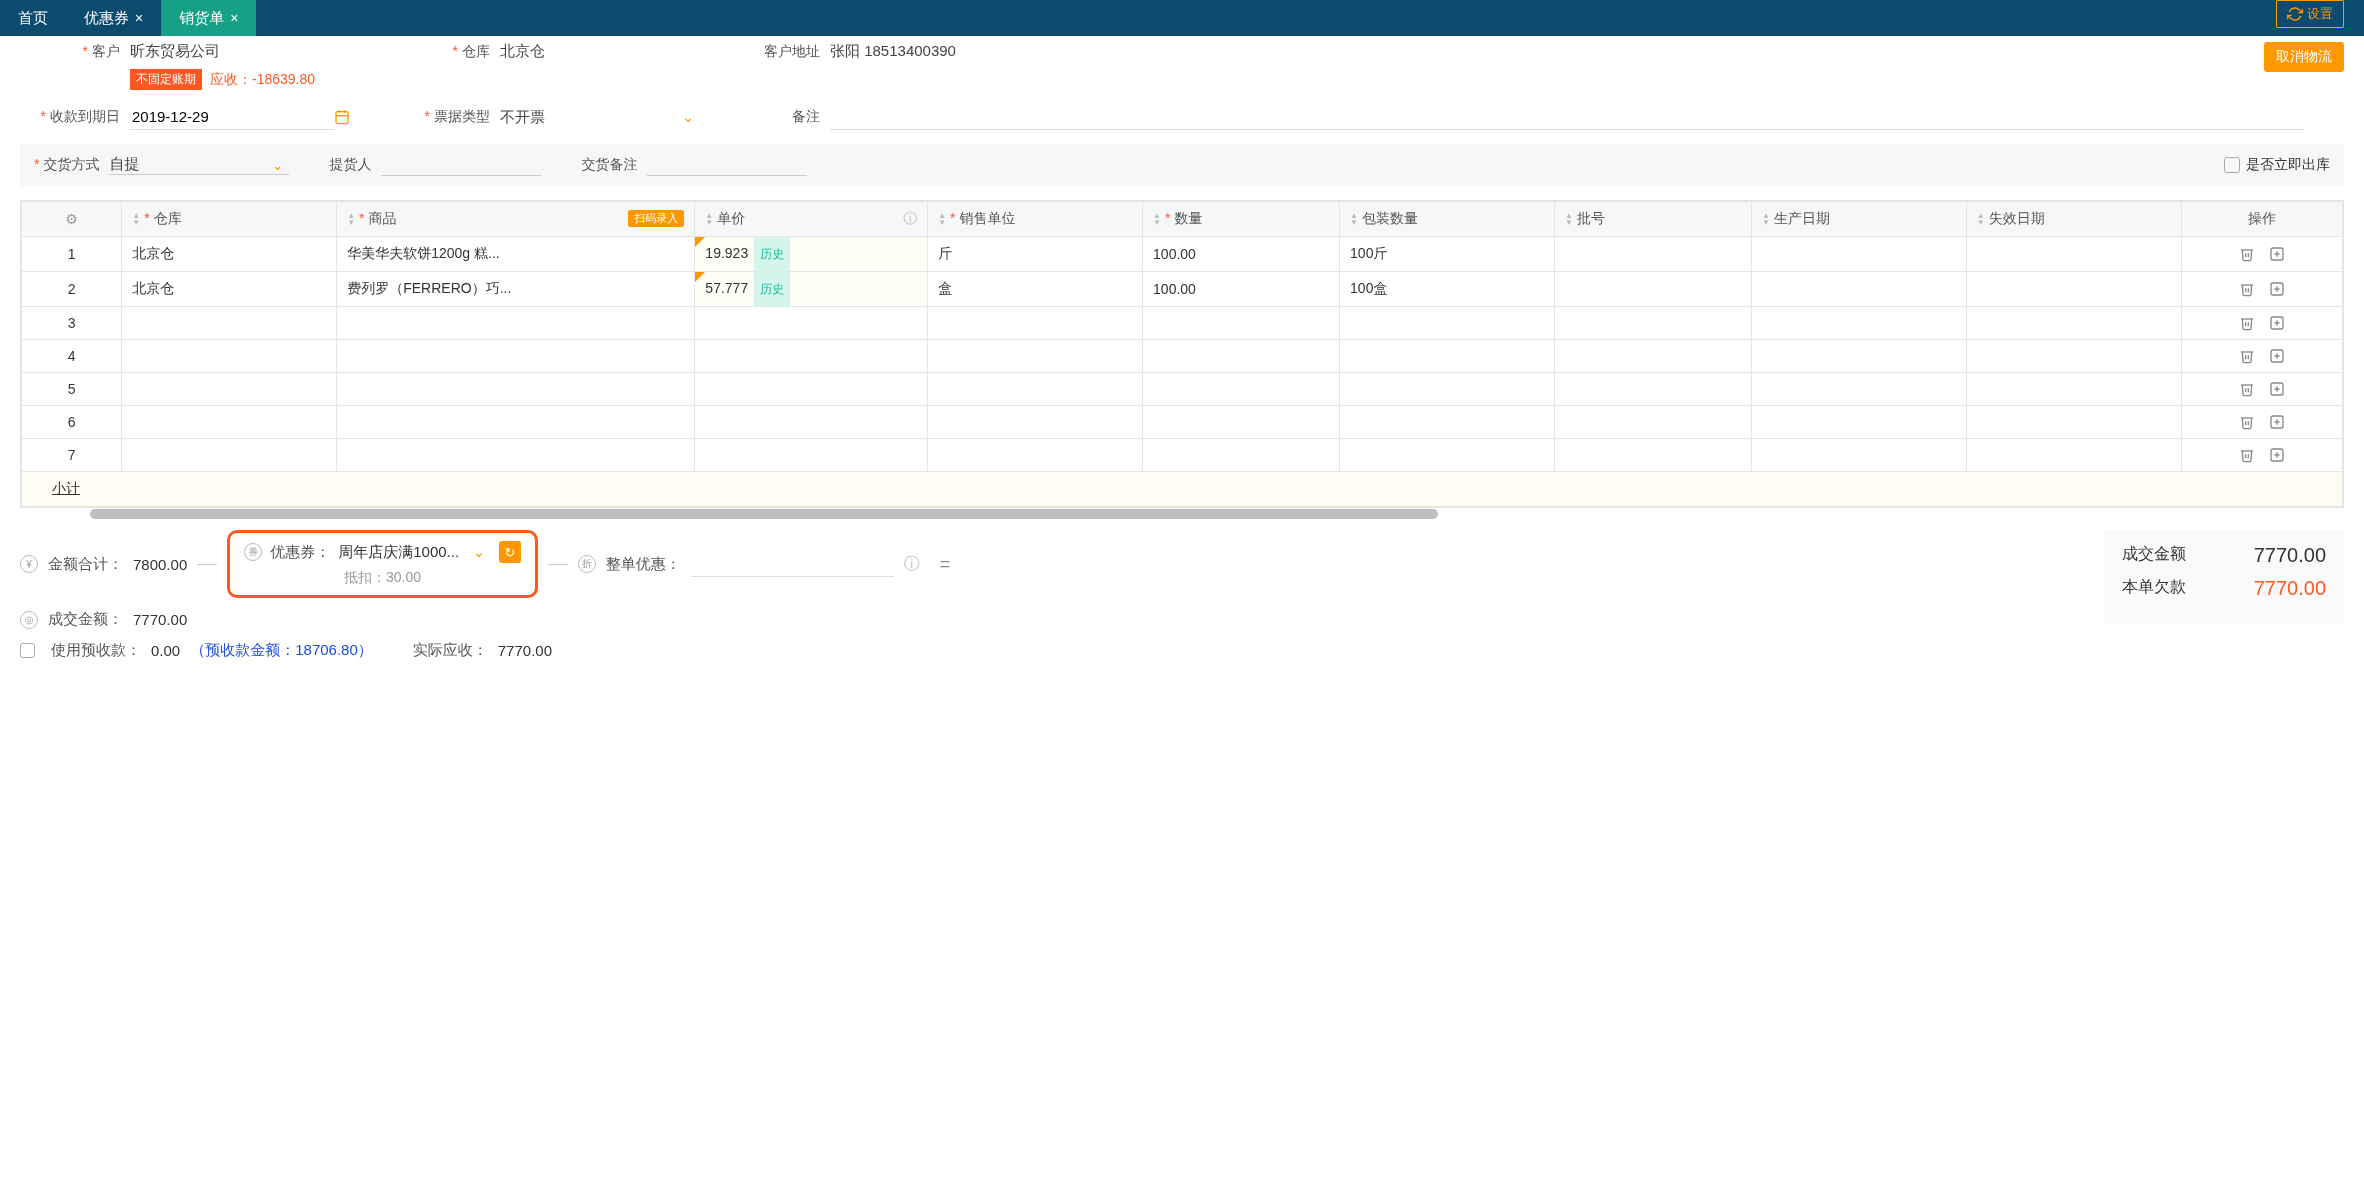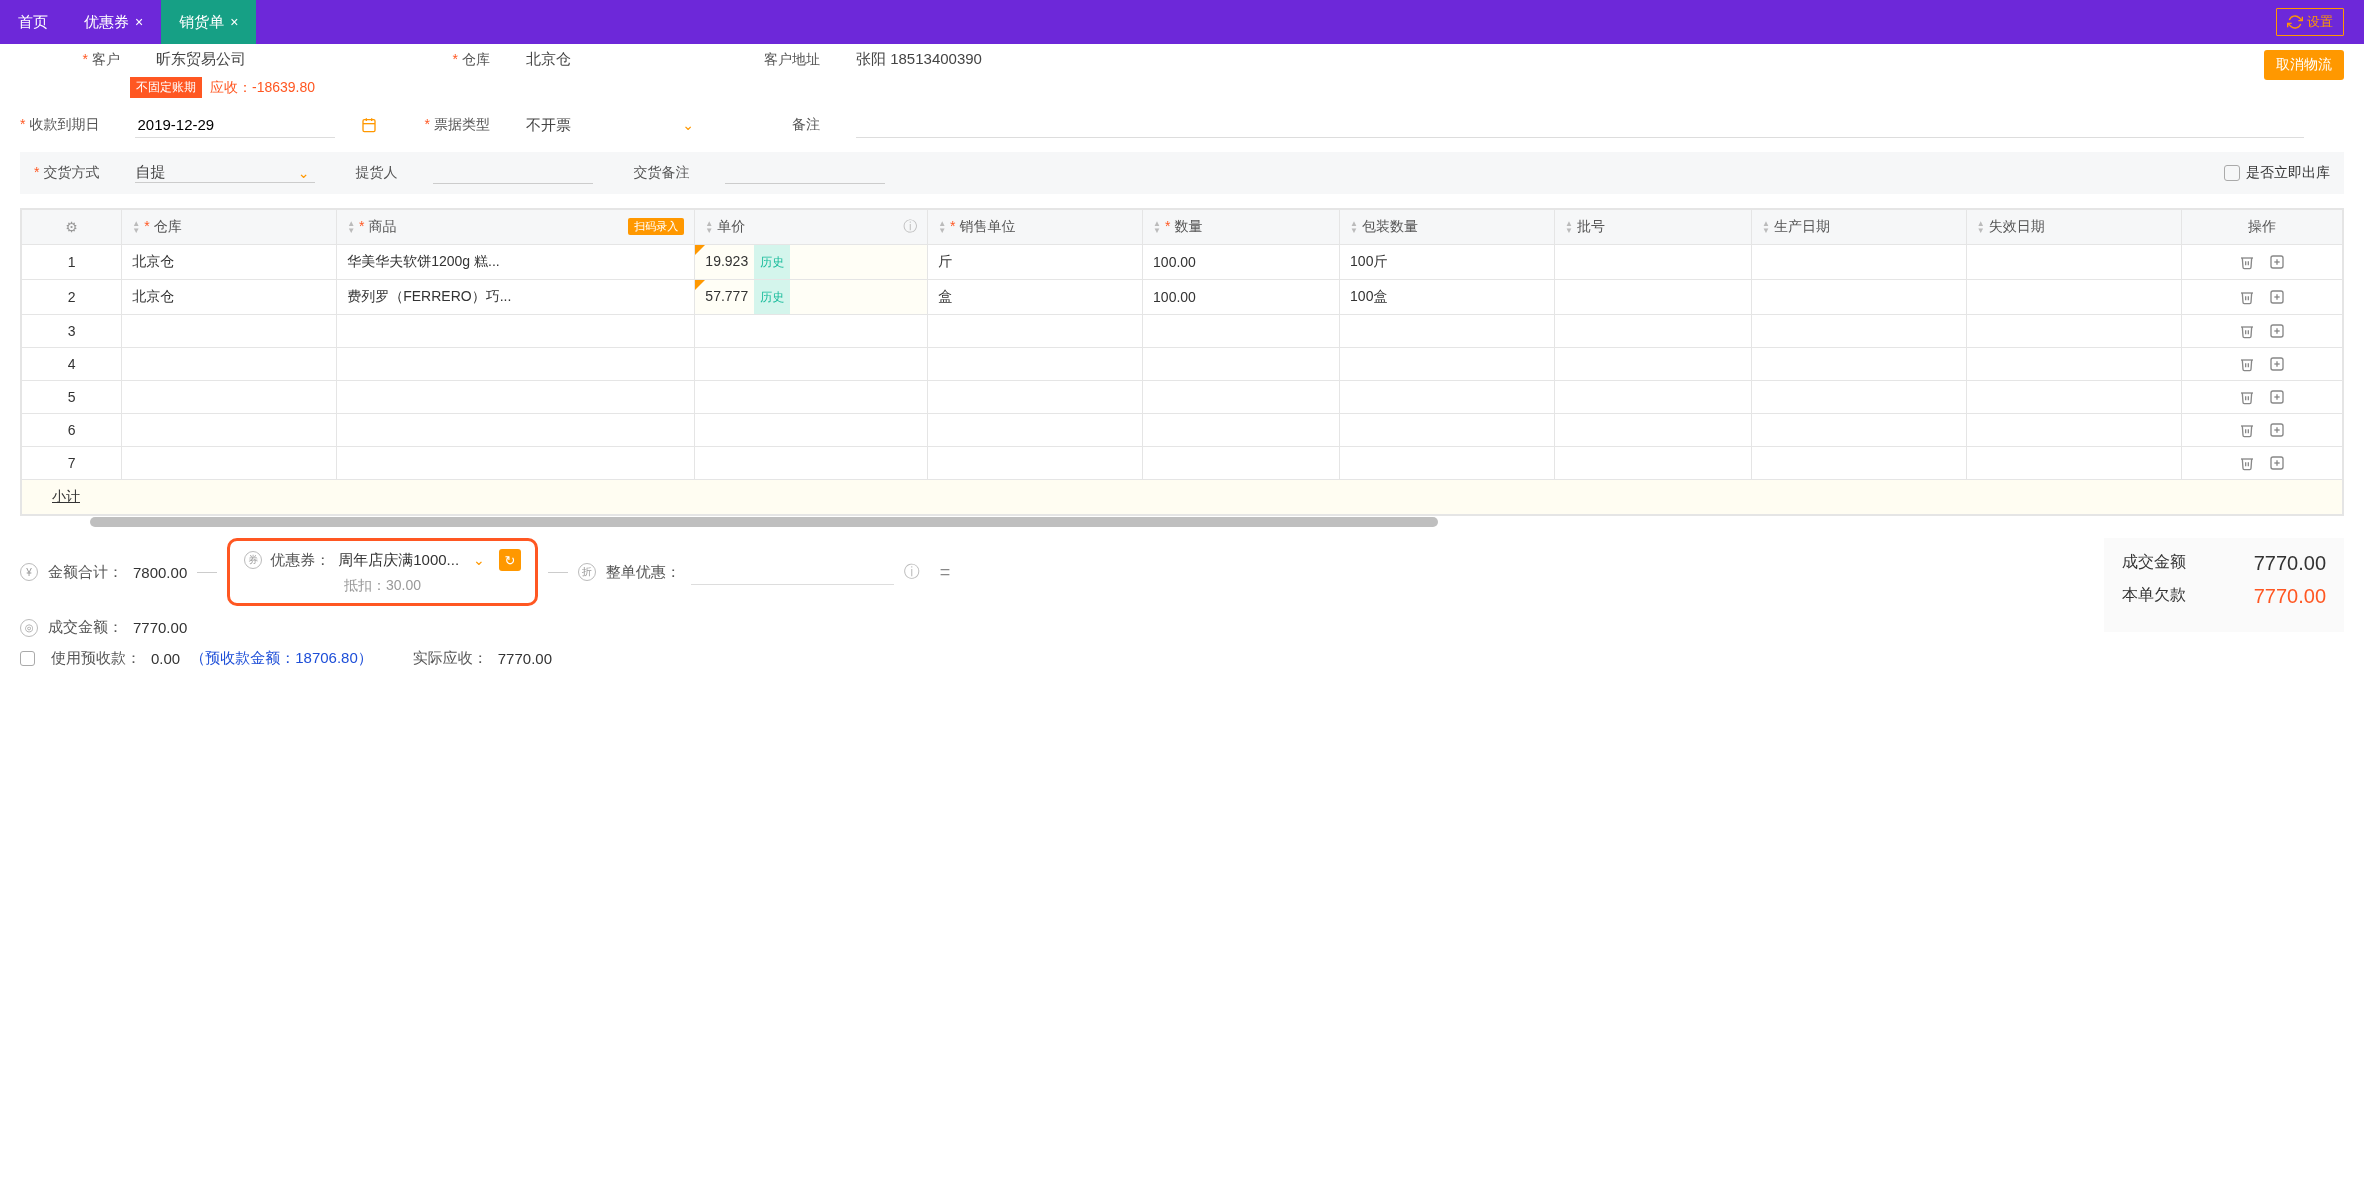--- a/index.html
+++ b/index.html
@@ -1,27 +1,27 @@
 <!DOCTYPE html>
 <html><head>
 <meta charset="utf-8">
 <style>
 * { box-sizing: border-box; margin: 0; padding: 0; }
 body { font-family: "Helvetica Neue", Arial, "PingFang SC", "Microsoft YaHei", sans-serif; font-size: 14px; color: #333; background: #fff; }
 
 
-.tab-bar { background: #6d28d9; height: 44px; display: flex; align-items: stretch; }
+.tab-bar { background: #0c4a6e; height: 36px; display: flex; align-items: stretch; }
 .tab { padding: 0 18px; display: flex; align-items: center; color: #fff; font-size: 15px; cursor: pointer; }
 .tab.active { background: #16a085; }
 .tab-close { margin-left: 6px; font-size: 14px; }
 
 
 .form-area { padding: 6px 20px 0 20px; position: relative; }
 .form-row { display: flex; align-items: center; margin-bottom: 14px; }
-.form-field { display: flex; align-items: center; margin-right: 40px; min-width: 0; gap: 26px; }
+.form-field { display: flex; align-items: center; margin-right: 40px; min-width: 0; }
 .label { width: 100px; text-align: right; color: #555; font-size: 14px; margin-right: 10px; white-space: nowrap; }
 .req { color: #ff5722; margin-right: 4px; }
 .value { font-size: 15px; color: #444; }
 .input-line { border: none; border-bottom: 1px solid #ddd; padding: 4px 2px; font-size: 15px; outline: none; min-width: 200px; }
 .dropdown-caret { color: #ff9800; font-size: 14px; margin-left: auto; padding: 0 6px; }
 .calendar-icon { color: #ff9800; font-size: 16px; margin-left: auto; }
 .badge-red { background: #ff5722; color: #fff; font-size: 12px; padding: 2px 6px; margin-right: 8px; }
 .receivable-text { color: #ff5722; font-size: 14px; }
 .cancel-logistics { position: absolute; right: 20px; top: 6px; background: #ff9800; color: #fff; padding: 6px 12px; border-radius: 3px; font-size: 14px; cursor: pointer; }
 .top-partial-btn { position: absolute; right: 20px; top: -36px; border: 1px solid #ff9800; color: #ff9800; padding: 4px 10px; border-radius: 1px; font-size: 13px; display: flex; align-items: center; }

